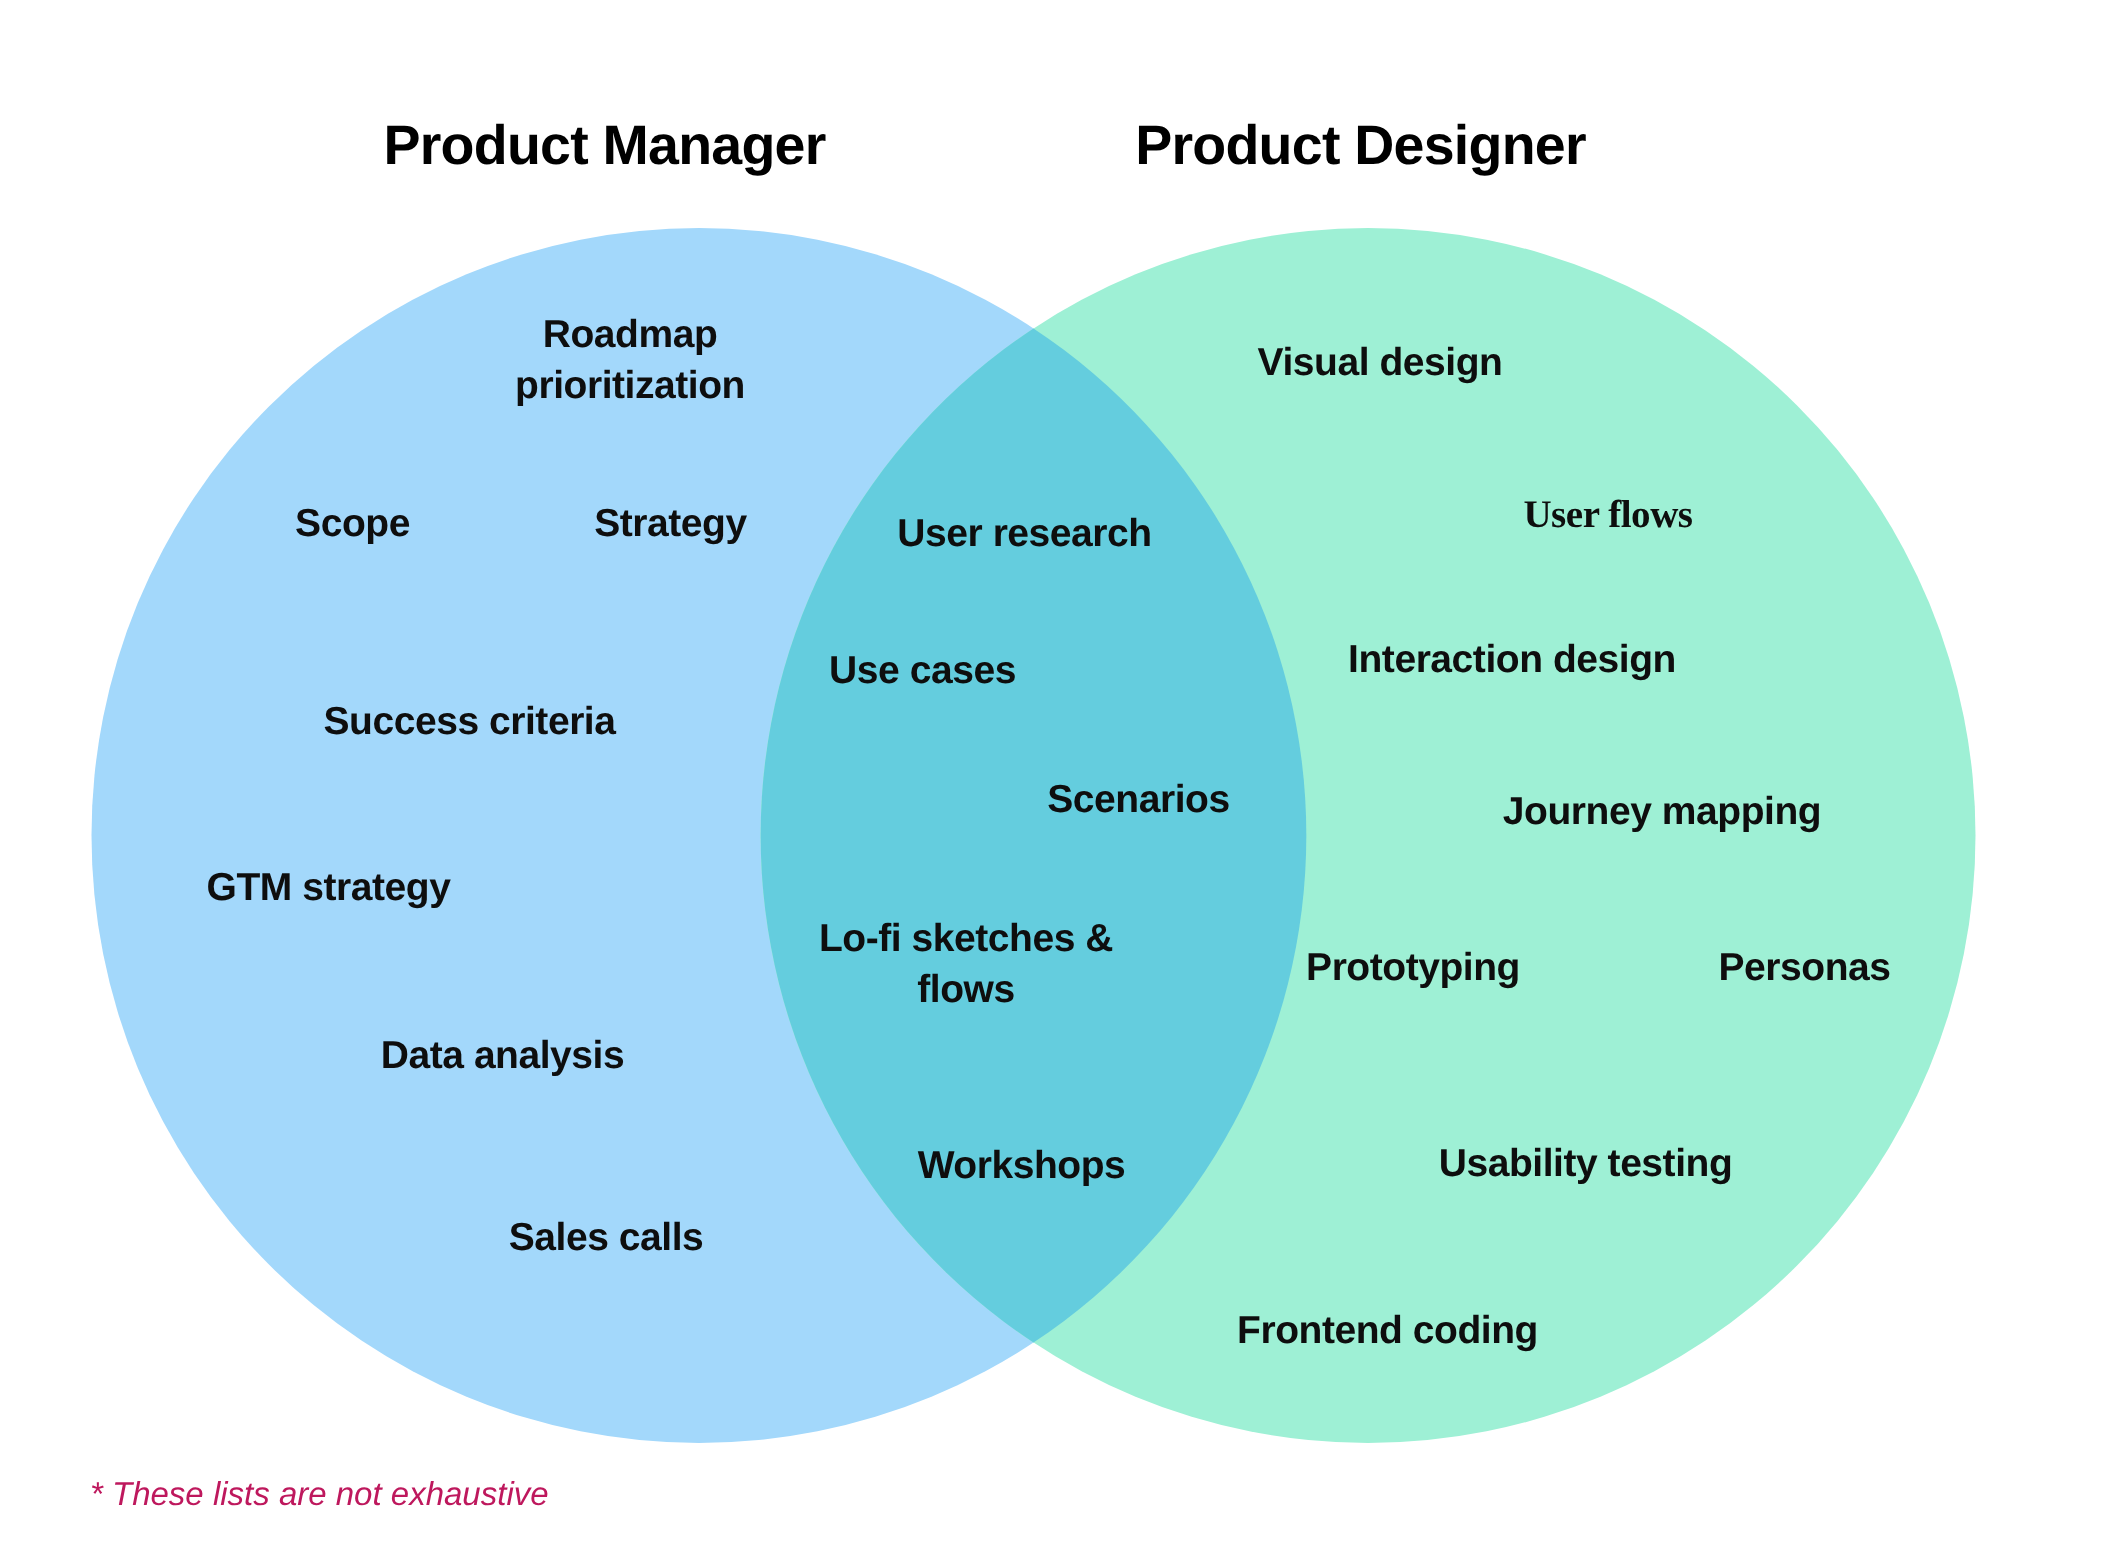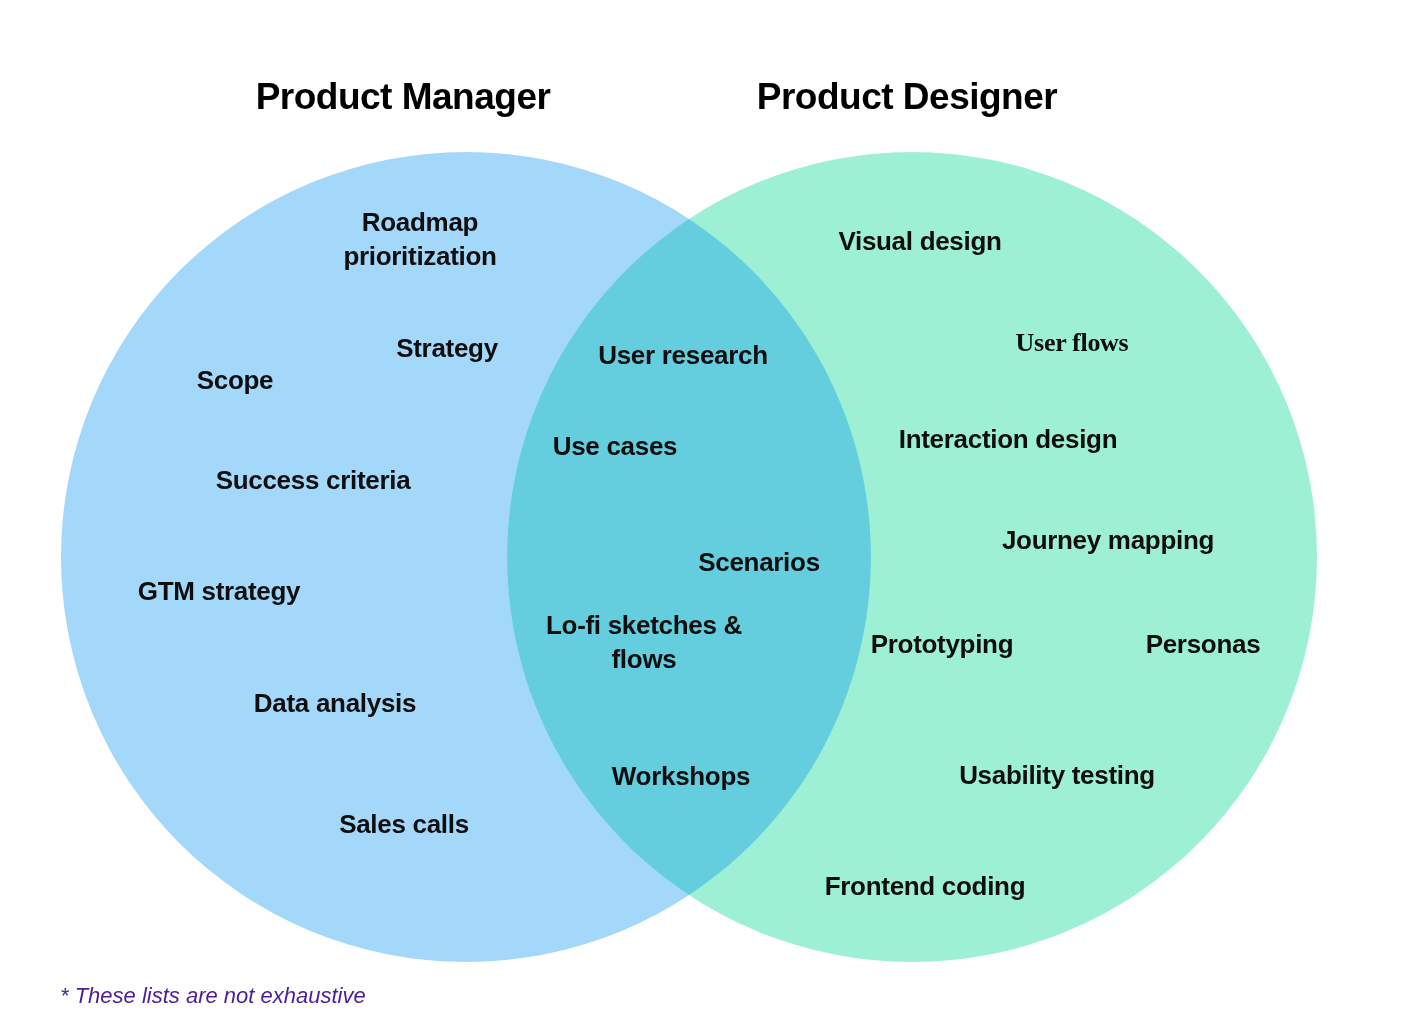--- a/index.html
+++ b/index.html
@@ -44,49 +44,49 @@
   .label.wrap {
     white-space: normal;
   }
   .footnote {
     position: absolute;
     left: 60px;
     top: 983px;
     font-size: 22px;
     font-style: italic;
     font-weight: 400;
-    color: #4c1d95;
+    color: #be185d;
     white-space: nowrap;
   }
 </style>
 </head>
 <body>
 
 <div class="canvas">
 
   <svg class="venn-svg" width="1410" height="1028" viewBox="0 0 1410 1028">
     <circle cx="466" cy="557" r="405" fill="#A3D8FB"></circle>
     <circle cx="912" cy="557" r="405" fill="#9EF0D5"></circle>
     <path d="M 689 219 A 405 405 0 0 1 689 895 A 405 405 0 0 1 689 219 Z" fill="#64CDDE"></path>
   </svg>
 
   <div class="title" style="left:403px; top:97px;">Product Manager</div>
   <div class="title" style="left:907px; top:97px;">Product Designer</div>
 
   <div class="label wrap" style="left:420px; top:240px; width:200px;">Roadmap prioritization</div>
-  <div class="label" style="left:235px; top:349px;margin-top:32px;">Scope</div>
+  <div class="label" style="left:235px; top:349px;">Scope</div>
   <div class="label" style="left:447px; top:349px;">Strategy</div>
   <div class="label" style="left:313px; top:481px;text-align:right;">Success criteria</div>
   <div class="label" style="left:219px; top:592px;">GTM strategy</div>
   <div class="label" style="left:335px; top:704px;">Data analysis</div>
   <div class="label" style="left:404px; top:825px;">Sales calls</div>
 
   <div class="label" style="left:683px; top:356px;">User research</div>
   <div class="label" style="left:615px; top:447px;">Use cases</div>
-  <div class="label" style="left:759px; top:563px;">Scenarios</div>
+  <div class="label" style="left:759px; top:533px;">Scenarios</div>
   <div class="label wrap" style="left:644px; top:643px; width:210px;">Lo-fi sketches &amp; flows</div>
   <div class="label" style="left:681px; top:777px;">Workshops</div>
 
   <div class="label" style="left:920px; top:242px;">Visual design</div>
   <div class="label" style="left:1072px; top:343px;font-family:Liberation Serif, serif;">User flows</div>
   <div class="label" style="left:1008px; top:440px;">Interaction design</div>
   <div class="label" style="left:1108px; top:541px;">Journey mapping</div>
   <div class="label" style="left:942px; top:645px;">Prototyping</div>
   <div class="label" style="left:1203px; top:645px;">Personas</div>
   <div class="label" style="left:1057px; top:776px;">Usability testing</div>

